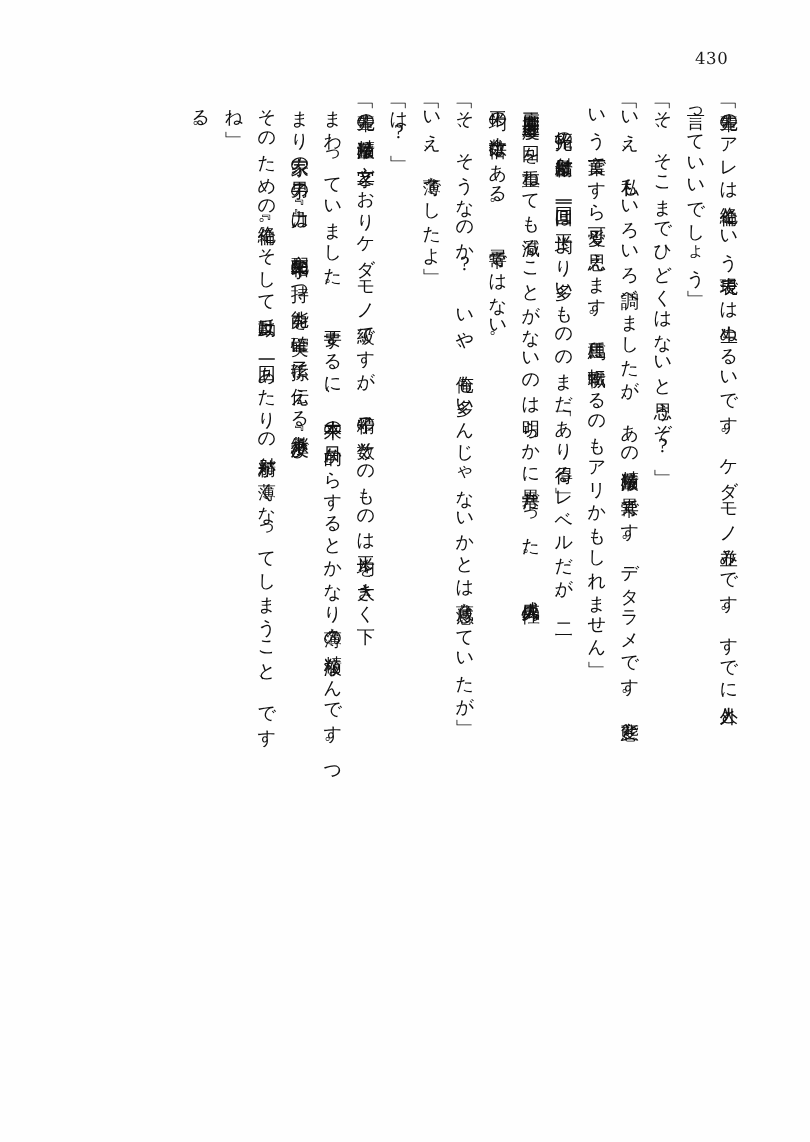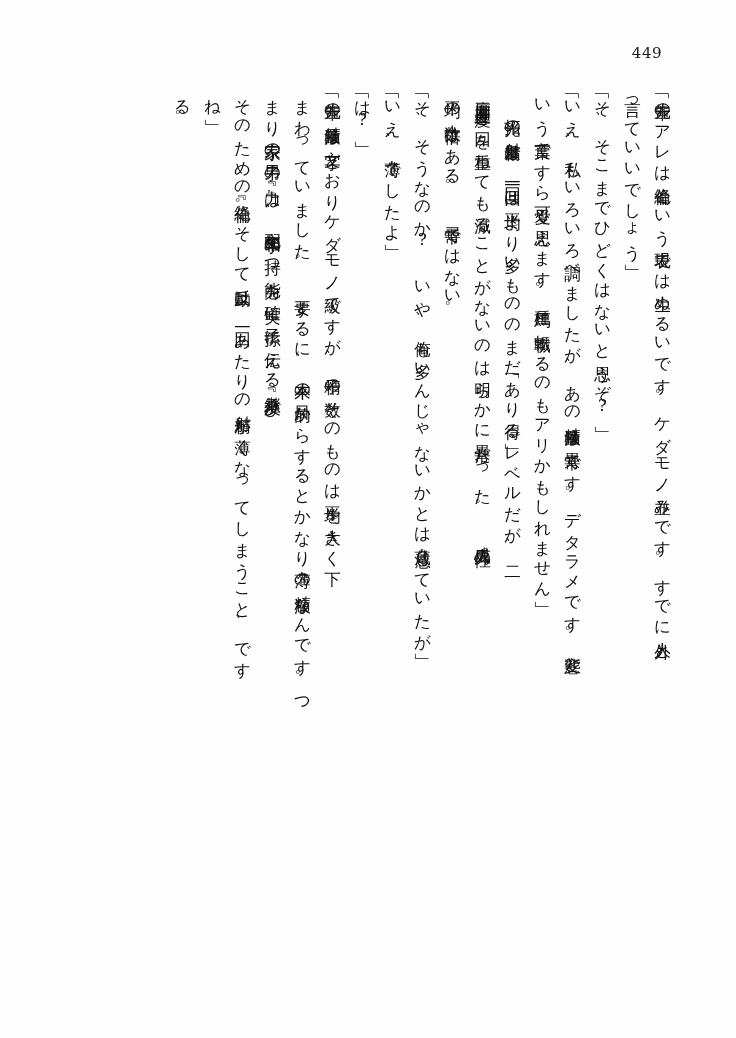--- a/index.html
+++ b/index.html
@@ -58,21 +58,21 @@
     white-space: pre-wrap;
     word-break: break-all;
     text-align: left;
   }
 </style>
 </head>
 <body>
 
 <div id="page">
 
-  <div id="page-number">449</div>
+  <div id="page-number">430</div>
 
   <div id="text-block">
     <div class="col">「先輩のアレは絶倫という表現では生ぬるいです。ケダモノ並みです。すでに人外と</div>
     <div class="col">言っていいでしょう」</div>
     <div class="col">「そ、そこまでひどくはないと思うぞ?」</div>
     <div class="col">「いえ、私もいろいろ調べましたが、あの精液量は異常です。デタラメです。変態と</div>
     <div class="col">いう言葉ですら可愛く思えます。種馬に転職するのもアリかもしれません」</div>
     <div class="col">　拓光の射精量は、一回一回は平均より多いもののまだ「あり得る」レベルだが、二</div>
     <div class="col">度三度四度五度と回を重ねても減ることがないのは明らかに異常だった。　成人男性の</div>
     <div class="col">平均の十数倍はある。　尋常ではない。</div>

